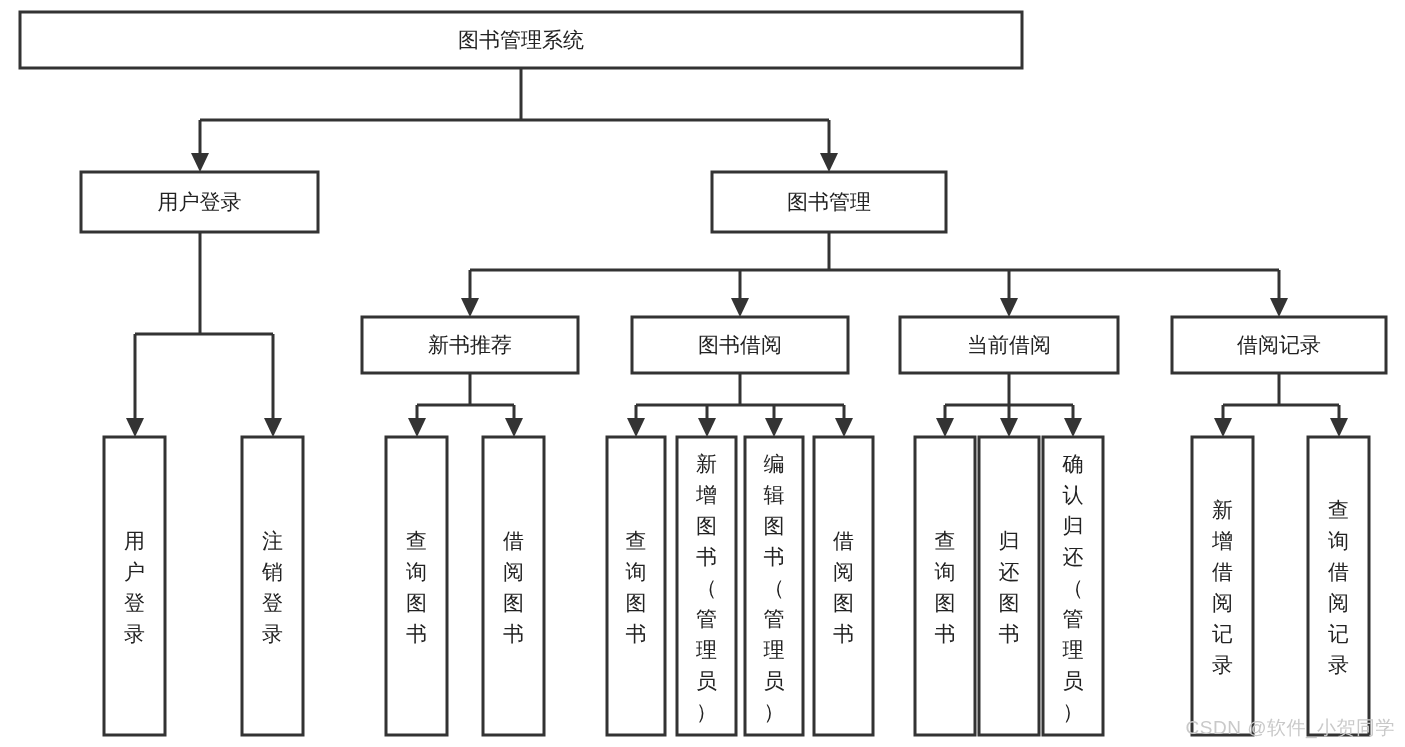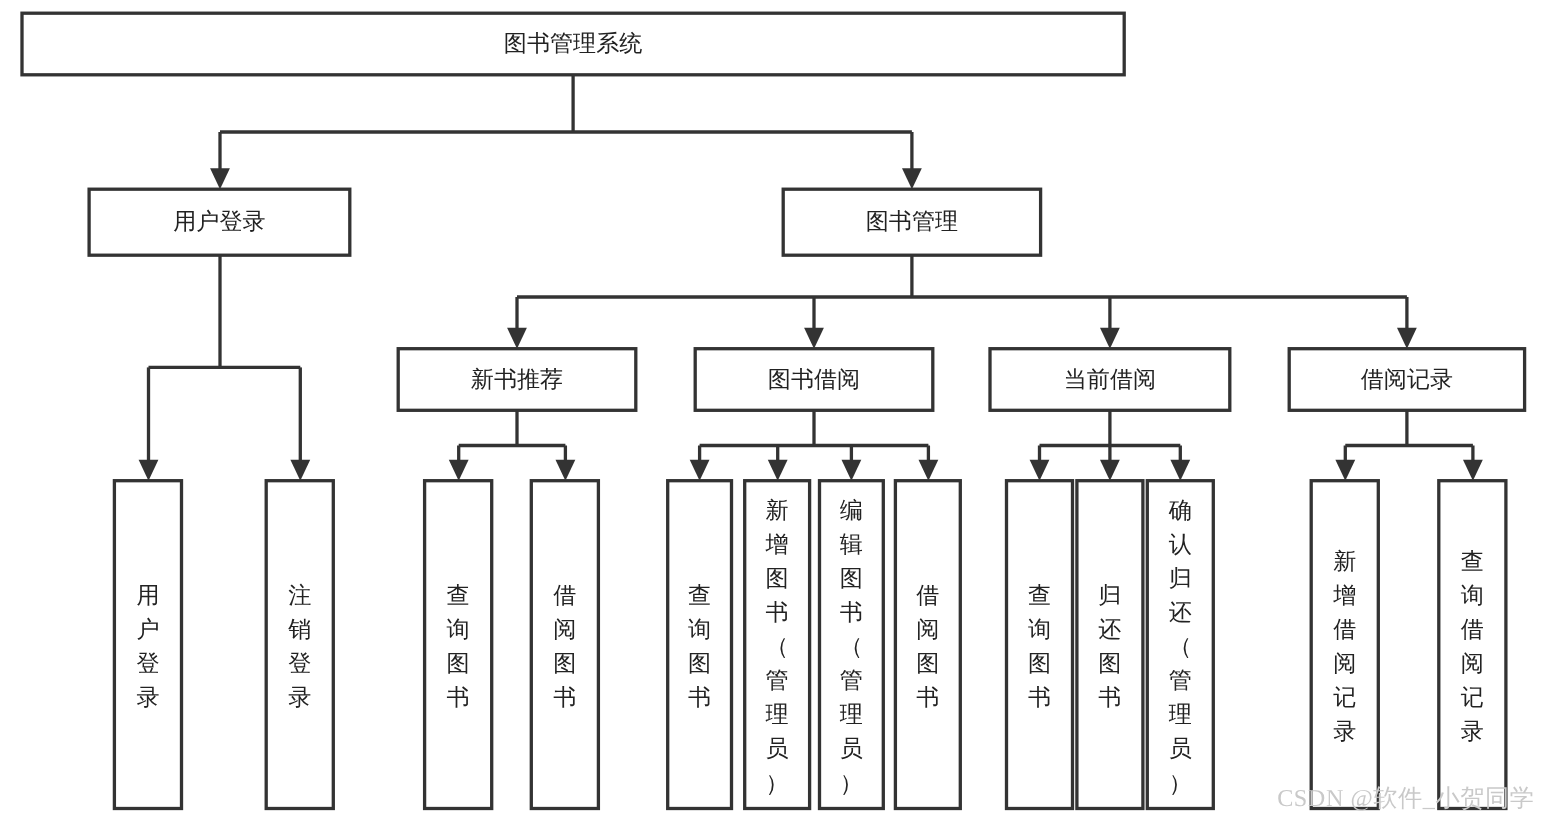--- a/index.html
+++ b/index.html
@@ -52,22 +52,22 @@
   .node-label-v {
     font-family: "Liberation Sans", "DejaVu Sans", sans-serif;
     font-size: 21px;
     fill: #222222;
     text-anchor: middle;
   }
   .watermark {
     position: absolute;
     right: 10px;
     bottom: 6px;
-    font-family: Liberation Serif, serif;
-    font-size: 22px;
+    font-family: Liberation Sans, sans-serif;
+    font-size: 19px;
     color: #c9c9c9;
     white-space: nowrap;
     letter-spacing: 0.5px;
   }
 </style>
 </head>
 <body>
 
 <div id="diagram-root">
   <svg id="flow-svg" viewBox="0 0 1405 747">

